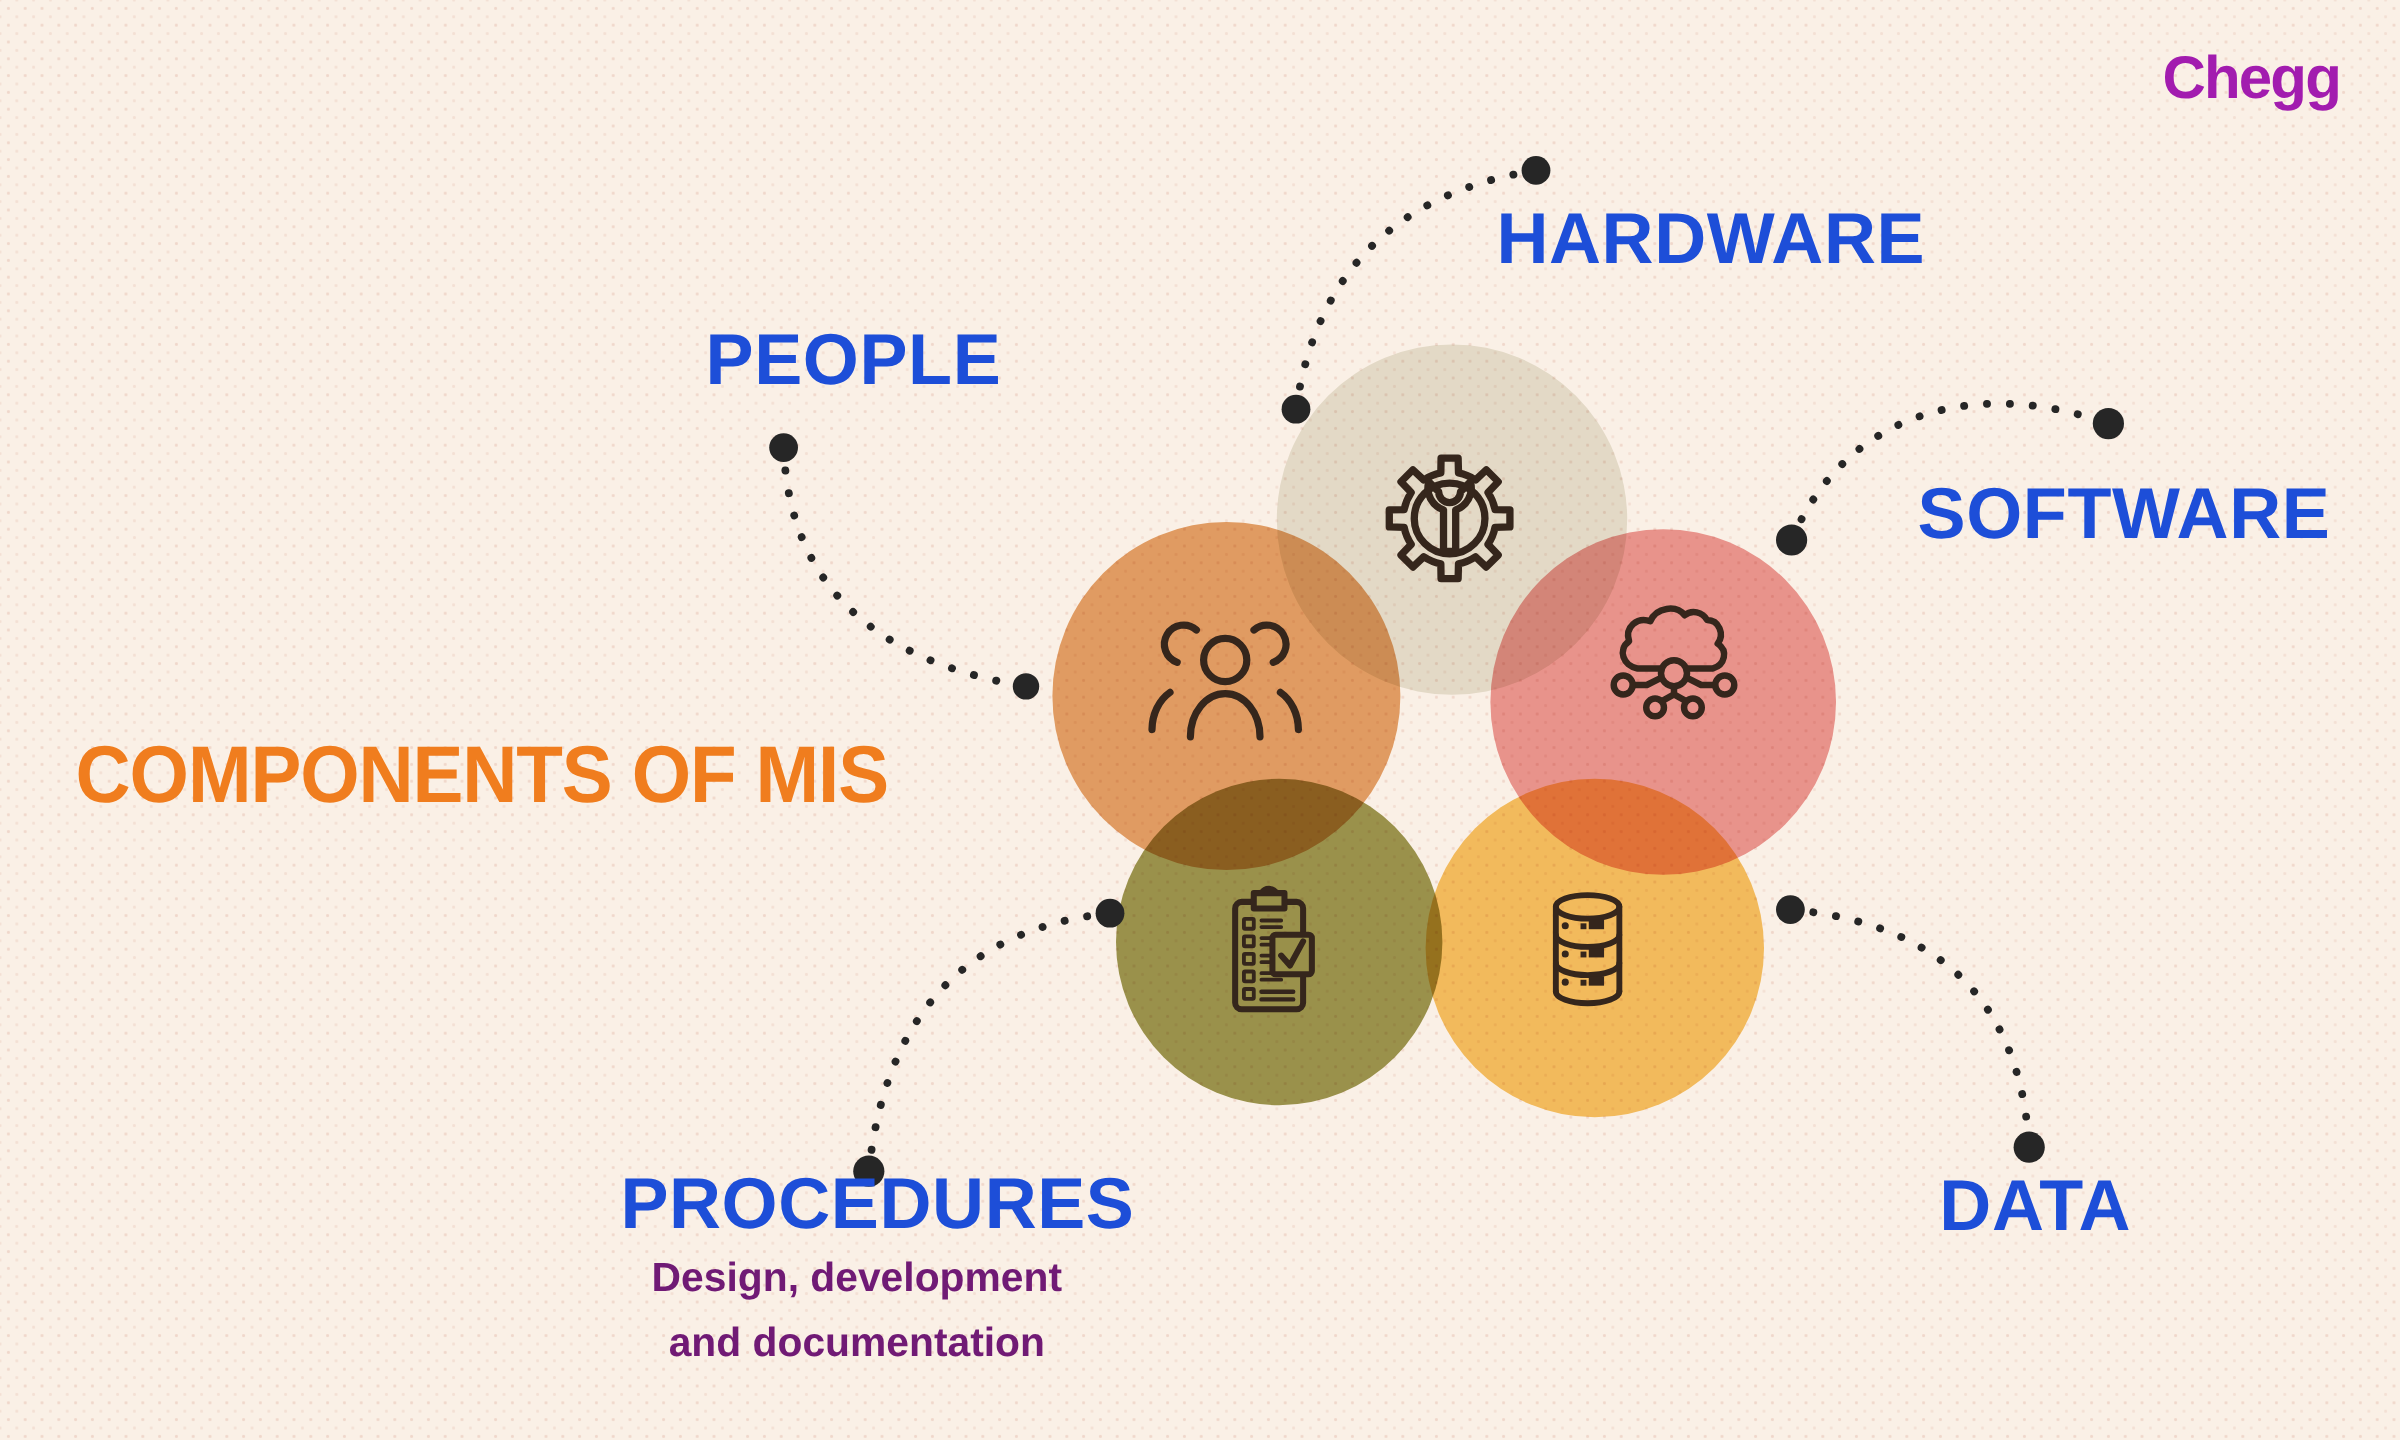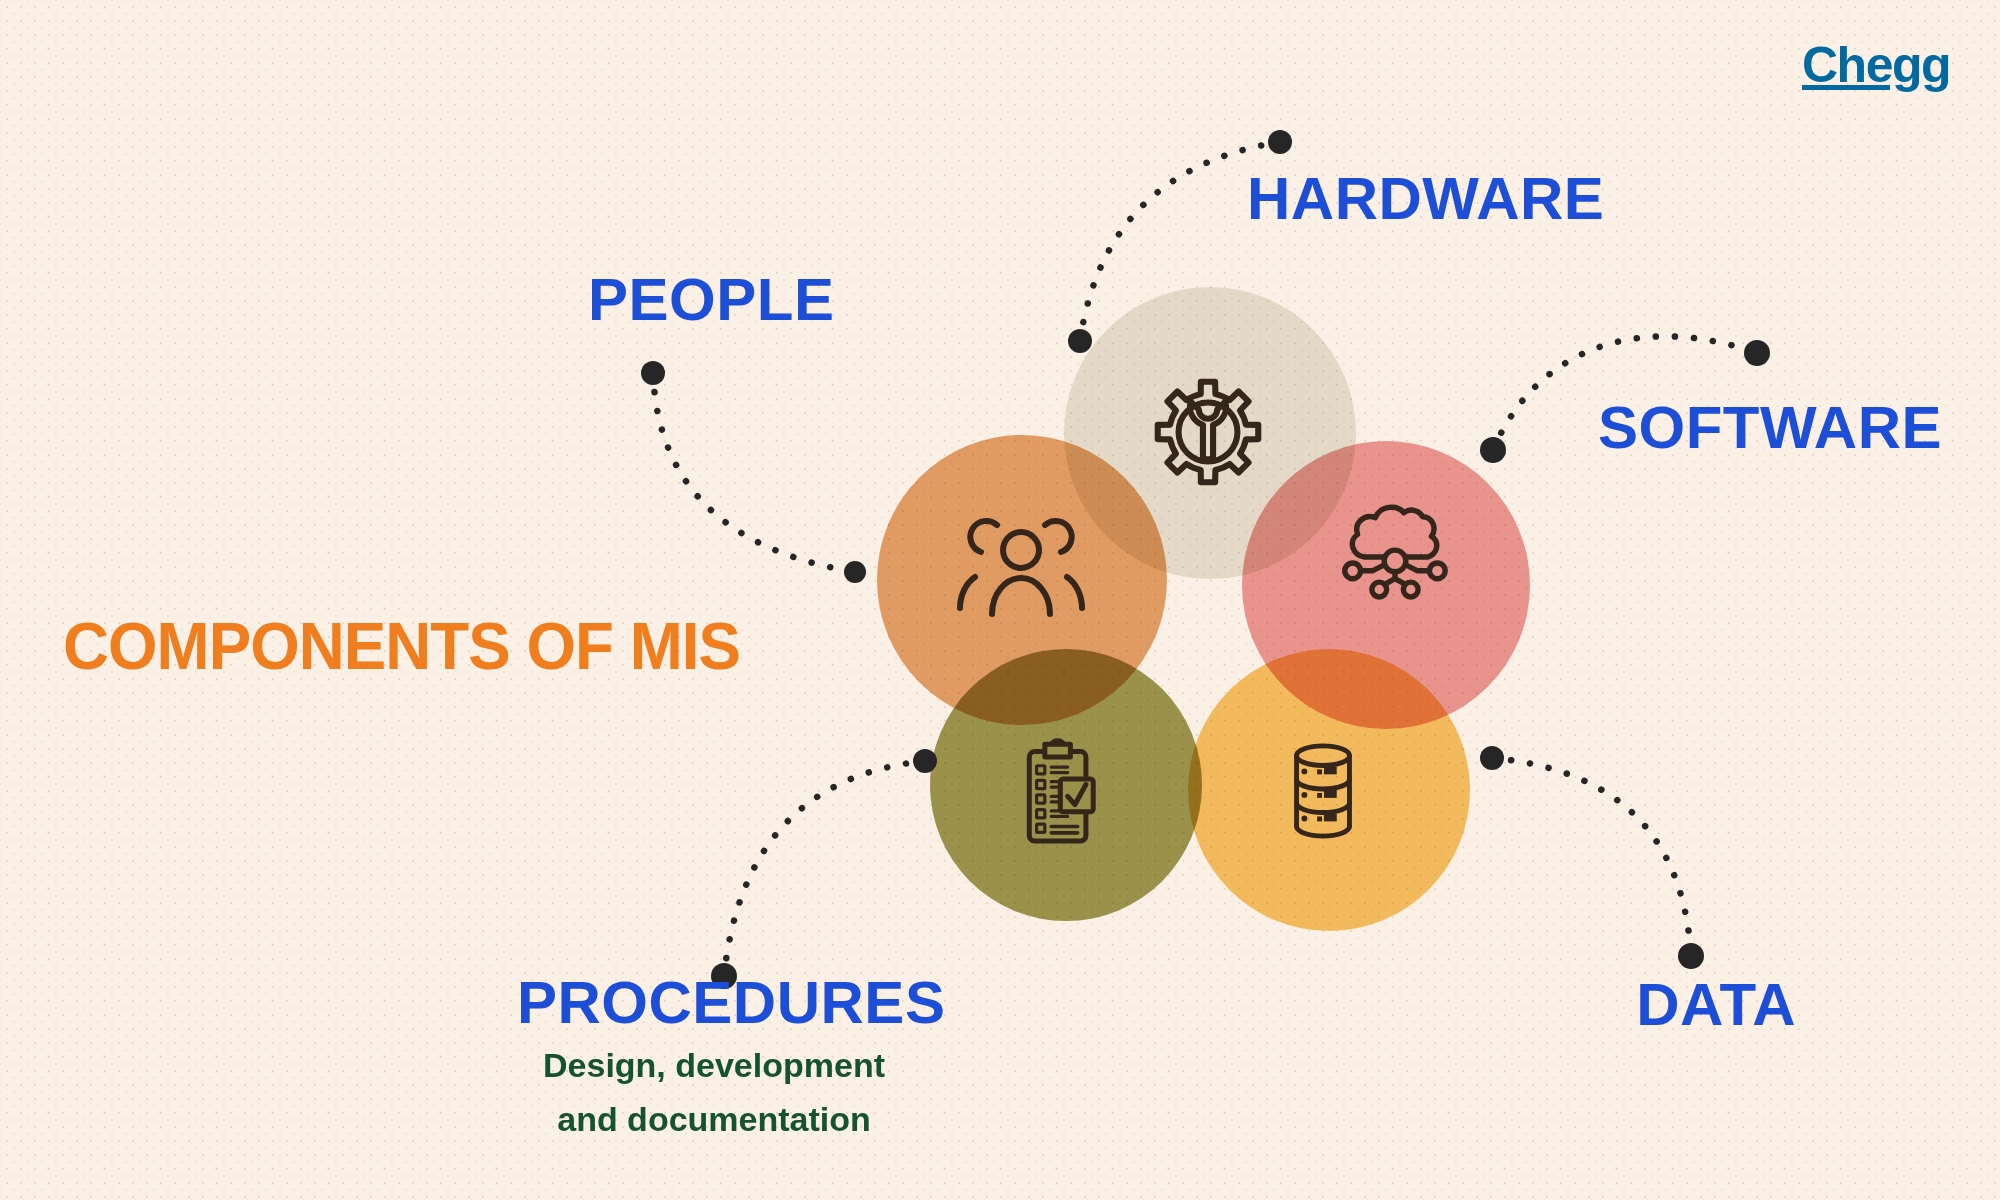--- a/index.html
+++ b/index.html
@@ -18,24 +18,24 @@
   .c-people{left:877px;top:435px;width:290px;height:290px;}
   .c-software{left:1242px;top:441px;width:288px;height:288px;}
   .c-procedures{left:930px;top:649px;width:272px;height:272px;}
   .c-data{left:1188px;top:649px;width:282px;height:282px;}
   .icon{position:absolute;color:#35261C;}
   .icon svg{display:block;}
   .label{
     position:absolute;font-weight:bold;font-size:60px;line-height:1.08;
     color:#1d4ed8;letter-spacing:.5px;white-space:nowrap;
   }
-  .label-center{text-align:right;}
+  .label-center{text-align:center;}
   .sublabel{
     position:absolute;font-weight:bold;font-size:34px;line-height:54px;
-    color:#14532d;text-align:center;white-space:nowrap;
+    color:#701a75;text-align:center;white-space:nowrap;
   }
   .title{
     position:absolute;left:63px;top:612px;font-weight:bold;font-size:67px;
     line-height:1;letter-spacing:-1px;white-space:nowrap;
     transform:scaleX(.95);transform-origin:left top;
   }
   .brand{
     position:absolute;left:1802px;top:40px;font-weight:bold;font-size:50px;
     letter-spacing:-1.5px;line-height:1;white-space:nowrap;
   }
@@ -150,21 +150,21 @@
       <rect x="44" y="38" width="5" height="5"></rect>
         <rect x="51" y="35" width="13" height="8"></rect>
       <rect x="44" y="62" width="5" height="5"></rect>
         <rect x="51" y="59" width="13" height="8"></rect>
       <rect x="44" y="86" width="5" height="5"></rect>
         <rect x="51" y="83" width="13" height="8"></rect>
     </g>
   </svg>
 </div>
 
-<div class="brand" style="color: #0369a1; text-decoration: underline;">Chegg</div>
+<div class="brand" style="color: #a21caf;">Chegg</div>
 
 <div class="title" style="color: rgb(240, 125, 30);">COMPONENTS OF MIS</div>
 
 <div class="label" style="left:1247px;top:167px">HARDWARE</div>
 
 <div class="label" style="left:588px;top:268px">PEOPLE</div>
 
 <div class="label" style="left:1598px;top:396px">SOFTWARE</div>
 
 <div class="label label-center" style="left:517px;top:971px;width:400px">PROCEDURES</div>

